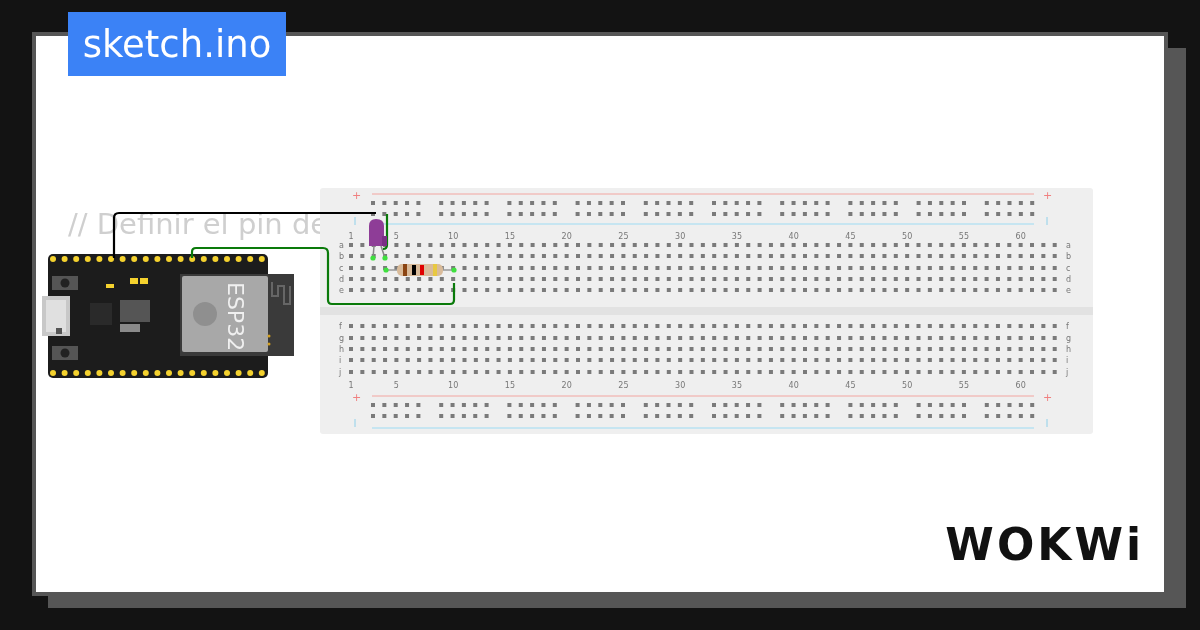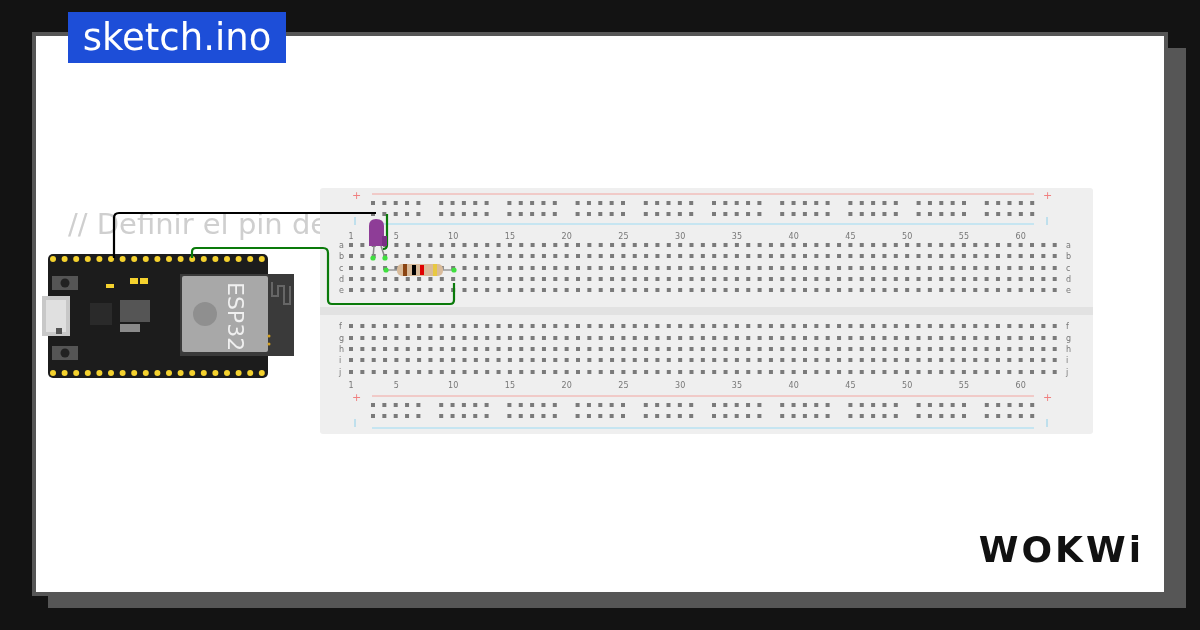--- a/index.html
+++ b/index.html
@@ -14,35 +14,35 @@
   }
   .card {
     position: absolute; left: 32px; top: 32px; width: 1136px; height: 564px;
     background: #565656;
   }
   .card-inner {
     position: absolute; left: 4px; top: 4px; width: 1128px; height: 556px;
     background: #ffffff; overflow: hidden;
   }
   .file-tab {
-    position: absolute; left: 68px; top: 12px; height: 51px; width: 218px;
-    background: #1d4ed8; color: #ffffff; font-size: 37px;
+    position: absolute; left: 68px; top: 12px; height: 64px; width: 218px;
+    background: #3b82f6; color: #ffffff; font-size: 37px;
     display: flex; align-items: center; justify-content: center; z-index: 5;
     font-family: "DejaVu Sans", sans-serif;
     text-align: right;
   }
   .code {
     position: absolute; left: 32px; top: 68px; color: #cfcfcf;
     font-size: 29px; line-height: 48px; white-space: pre;
     font-family: "DejaVu Sans", sans-serif;
   }
   .code .line { display: block; height: 48px; }
   .wokwi {
     position: absolute; right: 20px; bottom: 22px;
-    font-size: 36px; font-weight: bold; color: #111; letter-spacing: 3px;
+    font-size: 44px; font-weight: bold; color: #111; letter-spacing: 3px;
     font-family: "DejaVu Sans", sans-serif;
   }
   svg.circuit { position: absolute; left: 0; top: 0; }
 </style>
 </head>
 <body>
 
 <div class="shadow-frame"></div>
 <div class="card">
   <div class="card-inner">

